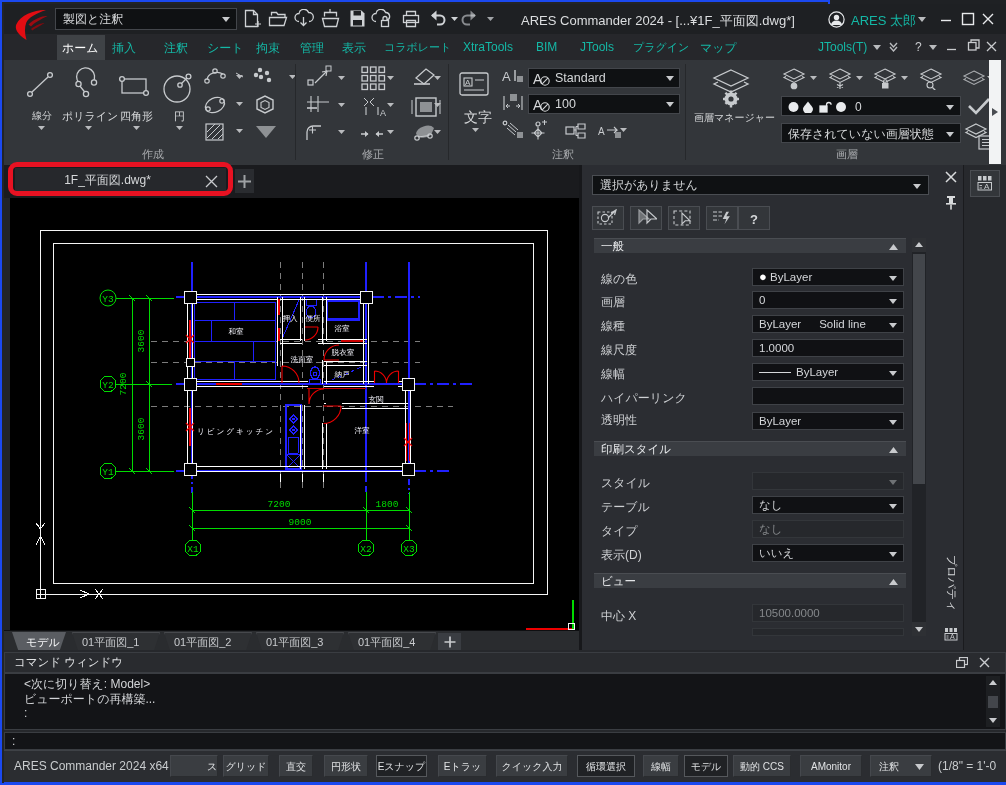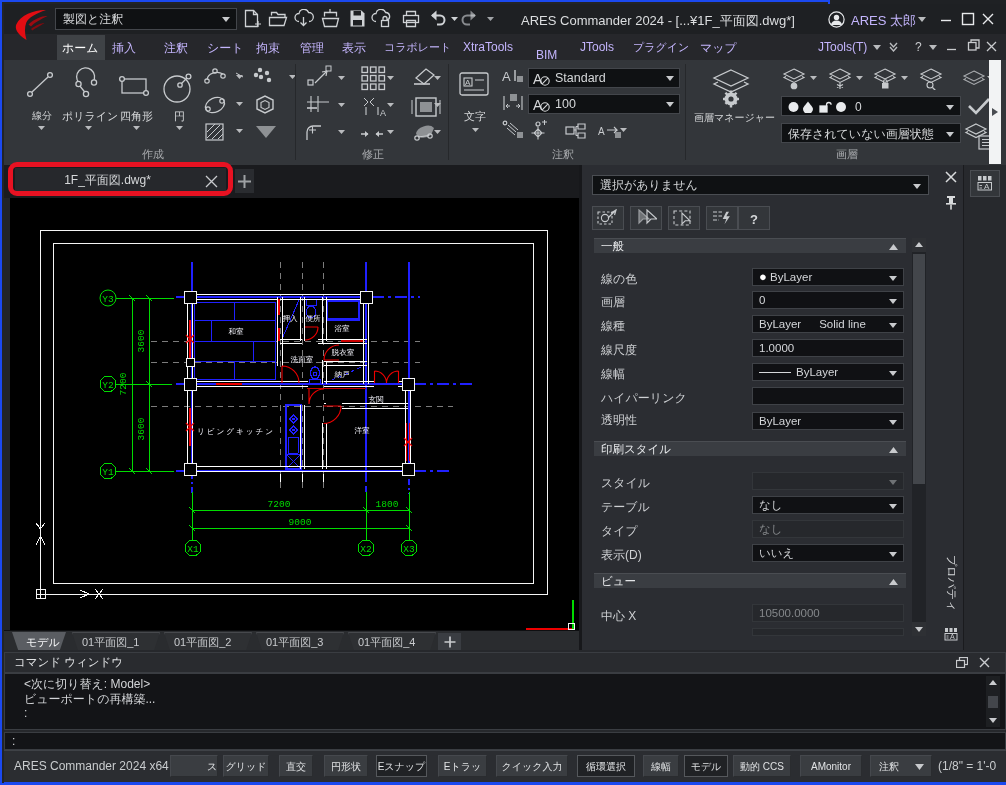--- a/index.html
+++ b/index.html
@@ -1,18 +1,18 @@
 <!DOCTYPE html>
 <html><head><meta charset="utf-8"><style>
 html,body{margin:0;padding:0;width:1006px;height:785px;overflow:hidden;background:#1f2124;
 font-family:"Liberation Sans",sans-serif;}
 *{box-sizing:border-box;}
 #win{position:absolute;left:0;top:0;width:830px;height:785px;background:#222427;border:2px solid #1b49f0;}
 .abs{position:absolute;}
-.txt{color:#c4b5fd;font-size:12px;white-space:nowrap;}
+.txt{color:#14b8a6;font-size:12px;white-space:nowrap;}
 .fld{background:#0f1113;border:1px solid #43464b;color:#d6d8da;font-size:12px;}
 svg{display:block;}
 .sbb{top:4px;height:22px;background:#3a3d41;color:#e0e2e4;font-size:10px;text-align:center;line-height:21px;border:1px solid #45484d;border-bottom-color:#2a2c2f;border-right-color:#2a2c2f;}
 .sbb.on{background:#202225;border:1px solid #55585c;}
 .pbt{top:41px;width:32px;height:24px;background:#33363a;border:1px solid #4a4d52;padding:2px 4px;}
 .sect{height:15px;background:#3a3d42;color:#e8eaec;font-size:11.5px;line-height:15px;padding-left:7px;border-top:1px solid #4a4d52;}
 .plabel{left:19px;color:#ced0d3;font-size:12px;}
 .pfld{left:170px;width:152px;height:18px;background:#101114;border:1px solid #3f4247;color:#d4d6d9;font-size:11.5px;line-height:16px;padding-left:6px;white-space:nowrap;}
 .pfld.dis{background:#26282c;border-color:#33363a;}
 </style></head>
@@ -91,21 +91,21 @@
   <div class="abs" style="left:53px;top:1px;width:48px;height:25px;background:#3f4246;"></div>
   <div class="abs txt" style="left:58px;top:6px;color:#fff;">ホーム</div>
   <div class="abs txt" style="left:108px;top:6px;">挿入</div>
   <div class="abs txt" style="left:160px;top:6px;">注釈</div>
   <div class="abs txt" style="left:203px;top:6px;">シート</div>
   <div class="abs txt" style="left:252px;top:6px;">拘束</div>
   <div class="abs txt" style="left:296px;top:6px;">管理</div>
   <div class="abs txt" style="left:338px;top:6px;">表示</div>
   <div class="abs txt" style="left:380px;top:6px;font-size:11px;">コラボレート</div>
   <div class="abs txt" style="left:459px;top:6px;">XtraTools</div>
-  <div class="abs txt" style="left:532px;top:6px;margin-top:8px;">BIM</div>
+  <div class="abs txt" style="left:532px;top:6px;">BIM</div>
   <div class="abs txt" style="left:576px;top:6px;">JTools</div>
   <div class="abs txt" style="left:629px;top:6px;font-size:11px;">プラグイン</div>
   <div class="abs txt" style="left:696px;top:6px;">マップ</div>
   <div class="abs txt" style="left:814px;top:6px;">JTools(T)</div>
   <svg class="abs" style="left:869px;top:11px" width="8" height="5">
         <path d="M0 0 L8 0 L4 5 Z" fill="#b9bbbe"></path>
       </svg>
   <svg class="abs" style="left:883px;top:8px" width="12" height="10" fill="none" stroke="#b9bbbe" stroke-width="1.4">
     <path d="M2 1 l4 3.5 -4 3.5 M6 1 l4 3.5 -4 3.5" transform="rotate(90 6 5)"></path>
   </svg>
@@ -254,21 +254,21 @@
   <svg class="abs" style="left:430px;top:70px" width="7" height="4">
         <path d="M0 0 L7 0 L3.5 4 Z" fill="#b9bbbe"></path>
       </svg>
 
   <svg class="abs" style="left:455px;top:12px" width="32" height="26" viewBox="0 0 32 26" fill="none" stroke="#c7cacd" stroke-width="1.3">
     <rect x="1" y="1" width="28" height="22" rx="2"></rect>
         <rect x="5" y="6" width="8" height="8" stroke-width="1.1"></rect>
         <text x="6" y="13" font-size="8" fill="#c7cacd" stroke="none">A</text>
         <path d="M16 8 h9 M5 18 h20" stroke-width="1.2"></path>
   </svg>
-  <div class="abs" style="left:460px;top:49px;color:#d6d8da;font-size:11px;">文字</div>
+  <div class="abs" style="left:460px;top:49px;color:#d6d8da;font-size:14px;">文字</div>
   <svg class="abs" style="left:468px;top:68px" width="7" height="4">
         <path d="M0 0 L7 0 L3.5 4 Z" fill="#b9bbbe"></path>
       </svg>
   <svg class="abs" style="left:498px;top:8px" width="22" height="52" viewBox="0 0 22 52" fill="none" stroke="#c7cacd" stroke-width="1.2">
     <text x="0" y="13" font-size="13" fill="#c7cacd" stroke="none">A</text>
         <path d="M13 2 v11" stroke-width="1.4"></path>
         <rect x="15" y="8" width="6" height="6" fill="#8e9194" stroke="none"></rect>
     <path d="M2 28 v14 M20 28 v14" stroke-width="1.1"></path>
         <rect x="8" y="26" width="7" height="7" fill="#8e9194" stroke="none"></rect>
         <path d="M4 38 l4 0 M18 38 l-4 0" stroke-width="1"></path>

